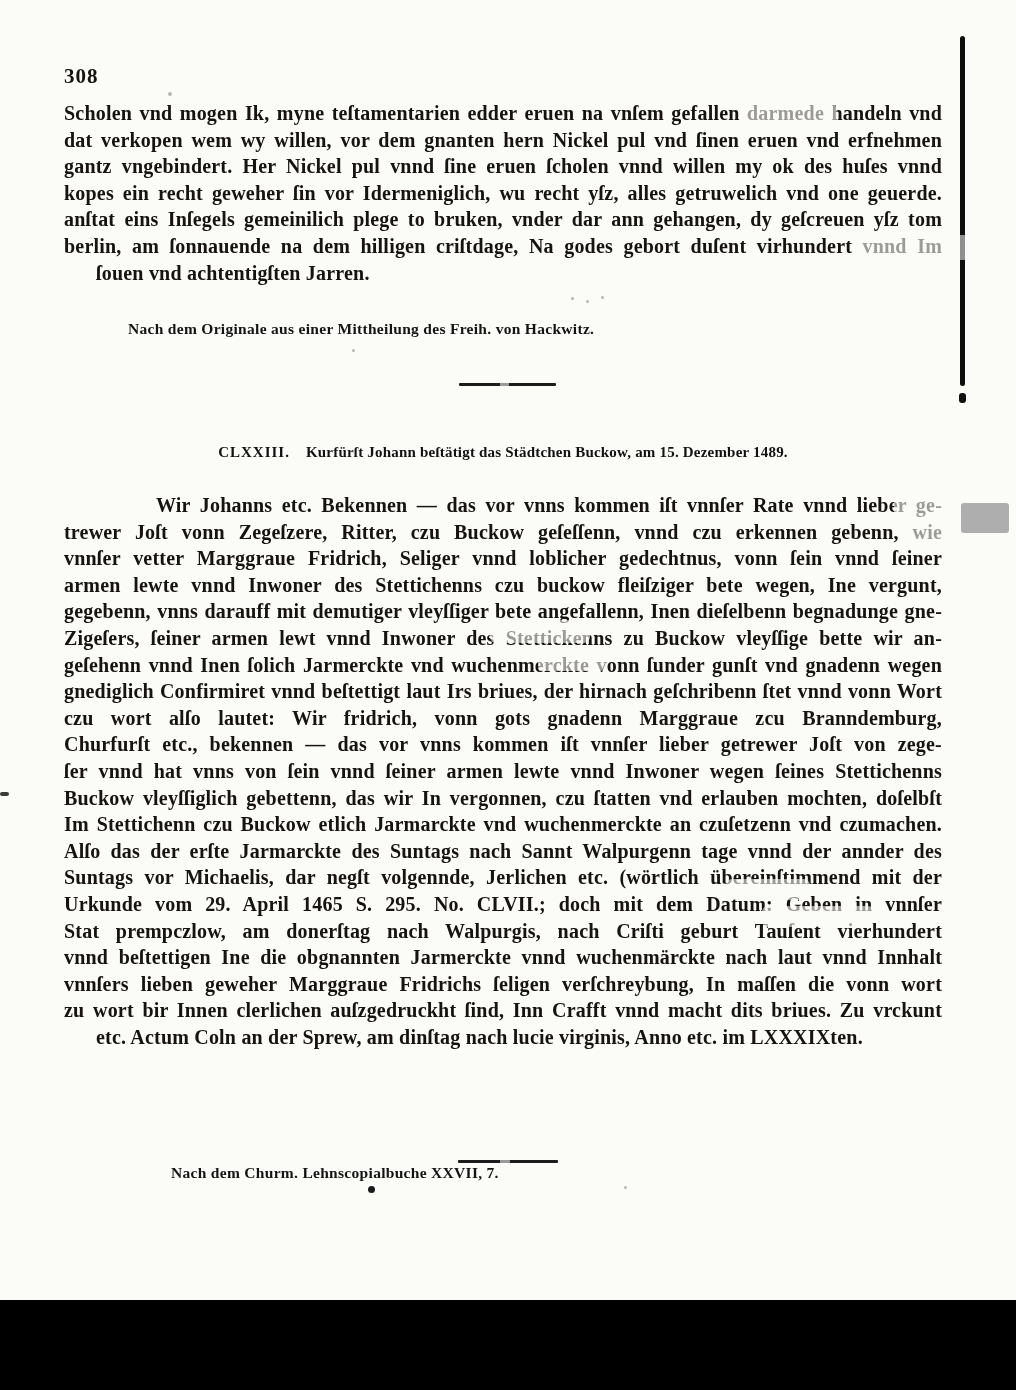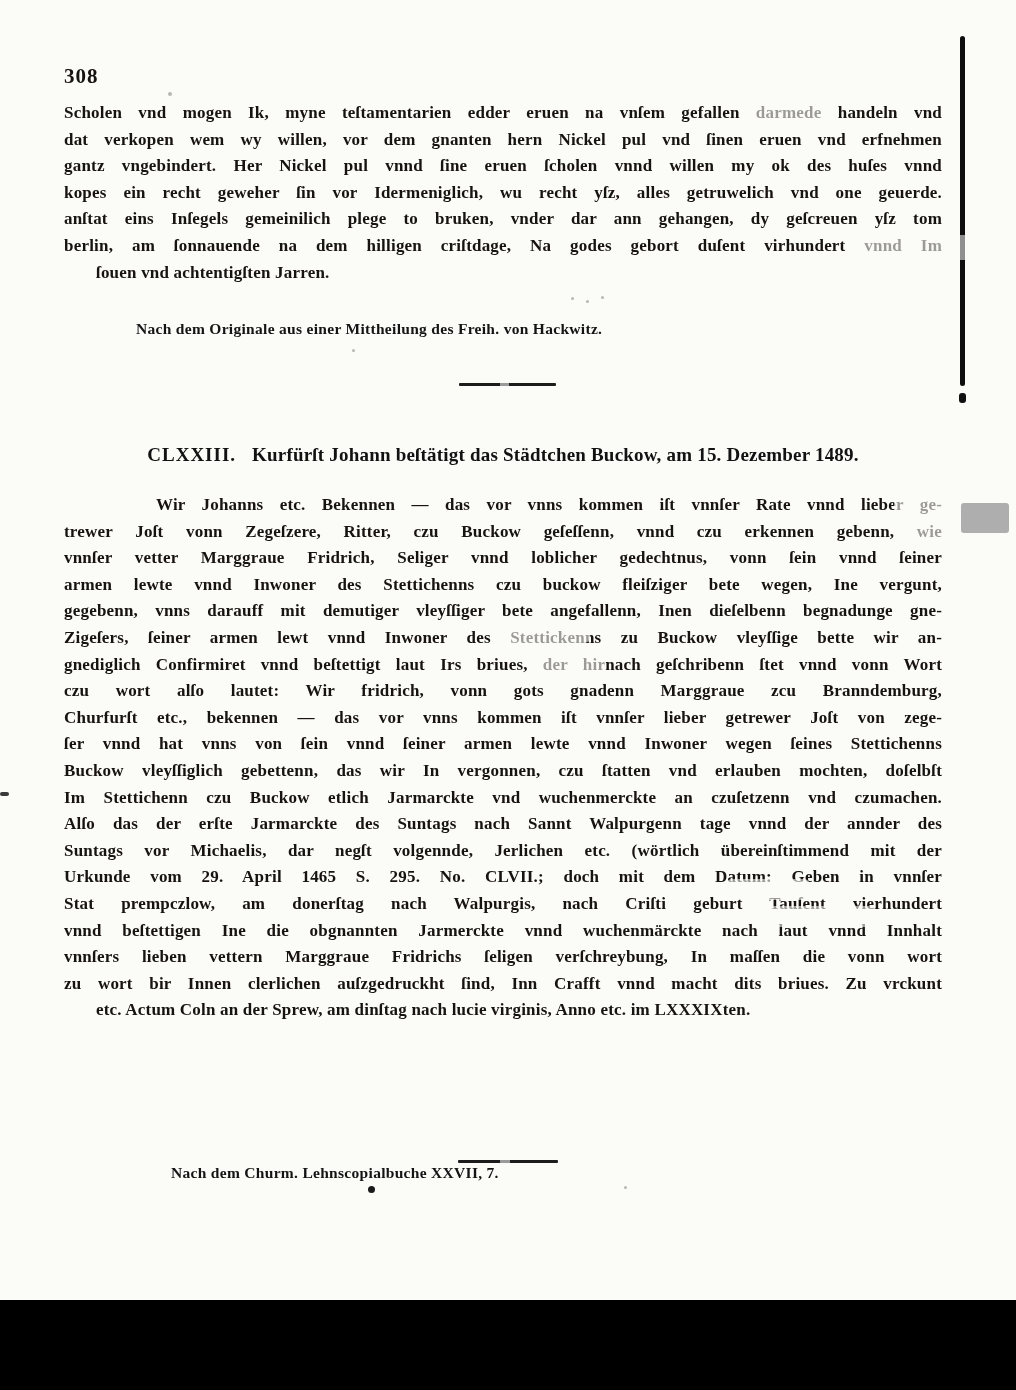--- a/index.html
+++ b/index.html
@@ -7,37 +7,37 @@
     width:1016px;height:1390px;position:relative;overflow:hidden;
     background:#fbfbf8;
     font-family:"Liberation Serif","DejaVu Serif",serif;
     color:#17130f;
   }
   .abs{position:absolute;}
   
   .textblock{left:64px;width:878px;}
   .tline{
     width:100%;
-    font-size:17px;font-weight:700;line-height:26.6px;
+    font-size:20px;font-weight:700;line-height:26.6px;
     text-align:justify;text-align-last:justify;
     white-space:normal;letter-spacing:.2px;
     color:#17130f;
   }
   .tline.lastline{text-align-last:left;margin-left:32px;}
   .tline.indent{text-indent:92px;}
   .pagenum{
     left:64px;width:878px;top:64px;
     font-size:21px;font-weight:700;letter-spacing:1px;
   }
   .fraknote{
     font-size:15.5px;font-weight:700;letter-spacing:.3px;color:#141414;
   }
   .heading{
     left:64px;width:878px;top:444px;text-align:center;
-    font-size:19px;font-weight:700;color:#121212;letter-spacing:.2px;
+    font-size:15px;font-weight:700;color:#121212;letter-spacing:.2px;
   }
   .heading .numeral{margin-right:16px;letter-spacing:1px;}
   .rule{
     height:3px;border-radius:1px;
     background:linear-gradient(90deg,#1c1c1c 0 42%,#9a9a9a 42% 52%,#1c1c1c 52% 100%);
   }
   .edge-line{
     left:960px;top:36px;width:5px;height:350px;border-radius:3px;
     background:linear-gradient(180deg,#0e0e0e 0 57%,#8f8f8f 57% 64%,#0e0e0e 64% 100%);
   }
@@ -60,47 +60,48 @@
 <div class="abs textblock" style="top:100px;">
   <div class="tline">Scholen vnd mogen Ik, myne teſtamentarien edder eruen na vnſem gefallen darmede handeln vnd</div>
   <div class="tline">dat verkopen wem wy willen, vor dem gnanten hern Nickel pul vnd ſinen eruen vnd erfnehmen</div>
   <div class="tline">gantz vngebindert.  Her Nickel pul vnnd ſine eruen ſcholen vnnd willen my ok des huſes vnnd</div>
   <div class="tline">kopes ein recht geweher ſin vor Idermeniglich, wu recht yſz, alles getruwelich vnd one geuerde.</div>
   <div class="tline">anſtat eins Inſegels gemeinilich plege to bruken, vnder dar ann gehangen, dy geſcreuen yſz tom</div>
   <div class="tline">berlin, am ſonnauende na dem hilligen criſtdage, Na godes gebort duſent virhundert vnnd Im</div>
   <div class="tline lastline">ſouen vnd achtentigſten Jarren.</div>
 </div>
 
-<div class="abs fraknote" style="left:136px;top:320px;text-align:center;">Nach dem Originale aus einer Mittheilung des Freih. von Hackwitz.</div>
+<div class="abs fraknote" style="left:128px;top:320px;text-align:center;">Nach dem Originale aus einer Mittheilung des Freih. von Hackwitz.</div>
 
 <div class="abs rule" style="left:459px;top:383px;width:97px;"></div>
 
 <div class="abs heading">
   <span class="numeral">CLXXIII.</span><span>Kurfürſt Johann beſtätigt das Städtchen Buckow, am 15. Dezember 1489.</span>
 </div>
 
 <div class="abs textblock" style="top:492px;">
   <div class="tline indent">Wir Johanns etc. Bekennen — das vor vnns kommen iſt vnnſer Rate vnnd lieber ge-</div>
   <div class="tline">trewer Joſt vonn Zegeſzere, Ritter, czu Buckow geſeſſenn, vnnd czu erkennen gebenn, wie</div>
   <div class="tline">vnnſer vetter Marggraue Fridrich, Seliger vnnd loblicher gedechtnus, vonn ſein vnnd ſeiner</div>
   <div class="tline">armen lewte vnnd Inwoner des Stettichenns czu buckow fleiſziger bete wegen, Ine vergunt,</div>
   <div class="tline">gegebenn, vnns darauff mit demutiger vleyſſiger bete angefallenn, Inen dieſelbenn begnadunge gne-</div>
   <div class="tline">Zigeſers, ſeiner armen lewt vnnd Inwoner des Stettickenns zu Buckow vleyſſige bette wir an-</div>
+  <div class="tline">geſehenn vnnd Inen ſolich Jarmerckte vnd wuchenmerckte vonn ſunder gunſt vnd gnadenn wegen</div>
   <div class="tline">gnediglich Confirmiret vnnd beſtettigt laut Irs briues, der hirnach geſchribenn ſtet vnnd vonn Wort</div>
   <div class="tline">czu wort alſo lautet:  Wir fridrich, vonn gots gnadenn Marggraue zcu Branndemburg,</div>
   <div class="tline">Churfurſt etc., bekennen — das vor vnns kommen iſt vnnſer lieber getrewer Joſt von zege-</div>
   <div class="tline">ſer vnnd hat vnns von ſein vnnd ſeiner armen lewte vnnd Inwoner wegen ſeines Stettichenns</div>
   <div class="tline">Buckow vleyſſiglich gebettenn, das wir In vergonnen, czu ſtatten vnd erlauben mochten, doſelbſt</div>
   <div class="tline">Im Stettichenn czu Buckow etlich Jarmarckte vnd wuchenmerckte an czuſetzenn vnd czumachen.</div>
   <div class="tline">Alſo das der erſte Jarmarckte des Suntags nach Sannt Walpurgenn tage vnnd der annder des</div>
   <div class="tline">Suntags vor Michaelis, dar negſt volgennde, Jerlichen etc. (wörtlich übereinſtimmend mit der</div>
   <div class="tline">Urkunde vom 29. April 1465 S. 295. No. CLVII.; doch mit dem Datum:  Geben in vnnſer</div>
   <div class="tline">Stat prempczlow, am donerſtag nach Walpurgis, nach Criſti geburt Tauſent vierhundert</div>
   <div class="tline">vnnd beſtettigen Ine die obgnannten Jarmerckte vnnd wuchenmärckte nach laut vnnd Innhalt</div>
-  <div class="tline">vnnſers lieben vettern Marggraue Fridrichs ſeligen verſchreybung, In maſſen die vonn wort</div>
+  <div class="tline">vnnſers lieben geweher Marggraue Fridrichs ſeligen verſchreybung, In maſſen die vonn wort</div>
   <div class="tline">zu wort bir Innen clerlichen auſzgedruckht ſind, Inn Crafft vnnd macht dits briues.  Zu vrckunt</div>
   <div class="tline lastline">etc. Actum Coln an der Sprew, am dinſtag nach lucie virginis, Anno etc. im LXXXIXten.</div>
 </div>
 
 <div class="abs fraknote" style="left:136px;top:1164px;margin-left:35px;">Nach dem Churm. Lehnscopialbuche XXVII, 7.</div>
 
 <div class="abs rule" style="left:458px;top:1160px;width:100px;"></div>
 
 <div class="abs edge-line"></div>
 <div class="abs edge-dot"></div>

